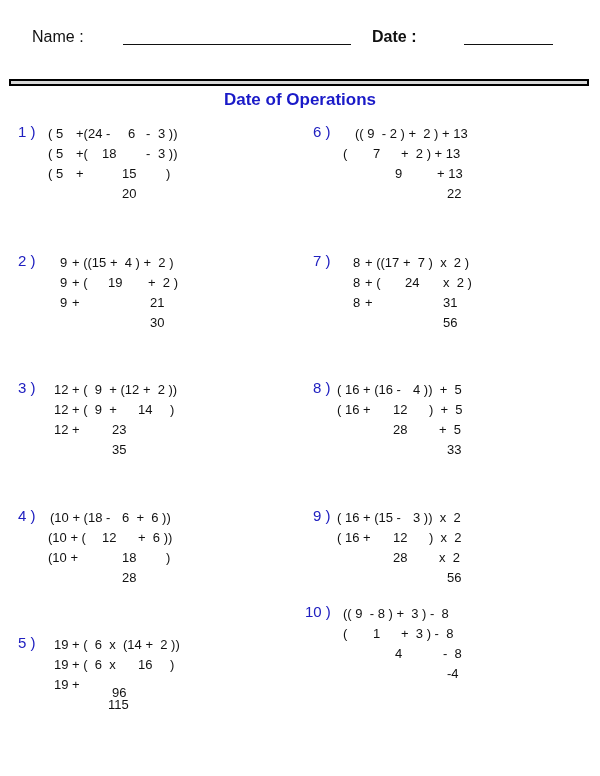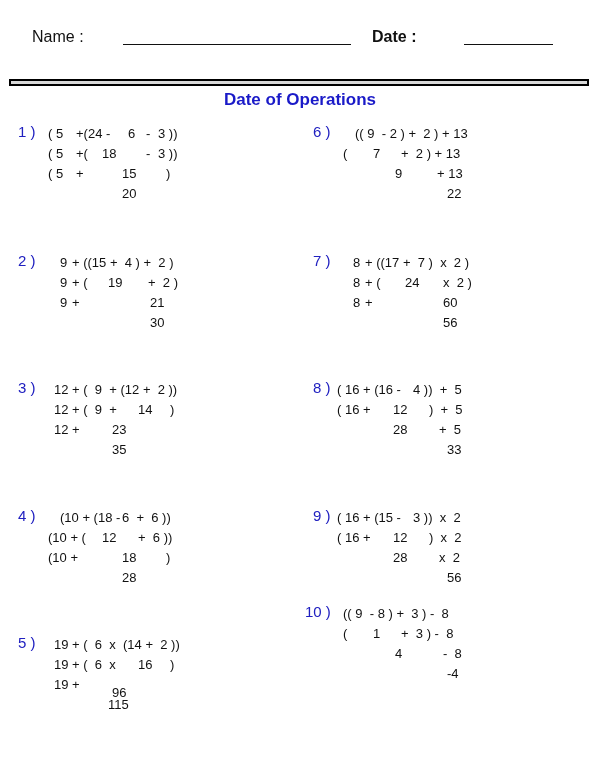--- a/index.html
+++ b/index.html
@@ -95,21 +95,21 @@
     </div>
     <div class="problem" style="left: 18px; top: 380px; width: 260px; height: 90px;">
       <span class="pnum" style="left: 0px; top: -2px;">3 )</span>
       <div class="line" style="left: 36px; top: 0px;"><span class="tok" style="left: 0px; top: 0px;">12 + (  9  + (12 +  2 ))</span></div>
       <div class="line" style="left: 36px; top: 20px;"><span class="tok" style="left: 0px; top: 0px;">12 + (  9  +</span><span class="tok" style="left: 84px; top: 0px;">14</span><span class="tok" style="left: 116px; top: 0px;">)</span></div>
       <div class="line" style="left: 36px; top: 40px;"><span class="tok" style="left: 0px; top: 0px;">12 +</span><span class="tok" style="left: 58px; top: 0px;">23</span></div>
       <div class="line" style="left: 36px; top: 60px;"><span class="tok" style="left: 58px; top: 0px;">35</span></div>
     </div>
     <div class="problem" style="left: 18px; top: 508px; width: 260px; height: 90px;">
       <span class="pnum" style="left: 0px; top: -2px;">4 )</span>
-      <div class="line" style="left: 30px; top: 0px;"><span class="tok" style="left: 12px; top: 0px;">(10 + (18 -</span><span class="tok" style="left: 74px; top: 0px;">6  +  6 ))</span></div>
+      <div class="line" style="left: 30px; top: 0px;"><span class="tok" style="left: 2px; top: 0px;">(10 + (18 -</span><span class="tok" style="left: 74px; top: 0px;">6  +  6 ))</span></div>
       <div class="line" style="left: 30px; top: 20px;"><span class="tok" style="left: 0px; top: 0px;">(10 + (</span><span class="tok" style="left: 54px; top: 0px;">12</span><span class="tok" style="left: 90px; top: 0px;">+  6 ))</span></div>
       <div class="line" style="left: 30px; top: 40px;"><span class="tok" style="left: 0px; top: 0px;">(10 +</span><span class="tok" style="left: 74px; top: 0px;">18</span><span class="tok" style="left: 118px; top: 0px;">)</span></div>
       <div class="line" style="left: 30px; top: 60px;"><span class="tok" style="left: 74px; top: 0px;">28</span></div>
     </div>
     <div class="problem" style="left: 18px; top: 635px; width: 260px; height: 90px;">
       <span class="pnum" style="left: 0px; top: -2px;">5 )</span>
       <div class="line" style="left: 36px; top: 0px;"><span class="tok" style="left: 0px; top: 0px;">19 + (  6  x  (14 +  2 ))</span></div>
       <div class="line" style="left: 36px; top: 20px;"><span class="tok" style="left: 0px; top: 0px;">19 + (  6  x</span><span class="tok" style="left: 84px; top: 0px;">16</span><span class="tok" style="left: 116px; top: 0px;">)</span></div>
       <div class="line" style="left: 36px; top: 40px;"><span class="tok" style="left: 0px; top: 0px;">19 +</span><span class="tok" style="left: 58px; top: 0px; margin-top: 8px;">96</span></div>
       <div class="line" style="left: 36px; top: 60px;"><span class="tok" style="left: 54px; top: 0px;">115</span></div>
@@ -118,21 +118,21 @@
       <span class="pnum" style="left: 0px; top: -2px;">6 )</span>
       <div class="line" style="left: 30px; top: 0px;"><span class="tok" style="left: 0px; top: 0px; margin-left: 12px;">(( 9  - 2 ) +  2 ) + 13</span></div>
       <div class="line" style="left: 30px; top: 20px;"><span class="tok" style="left: 0px; top: 0px;">(</span><span class="tok" style="left: 30px; top: 0px;">7</span><span class="tok" style="left: 58px; top: 0px;">+  2 ) + 13</span></div>
       <div class="line" style="left: 30px; top: 40px;"><span class="tok" style="left: 52px; top: 0px;">9</span><span class="tok" style="left: 94px; top: 0px;">+ 13</span></div>
       <div class="line" style="left: 30px; top: 60px;"><span class="tok" style="left: 104px; top: 0px;">22</span></div>
     </div>
     <div class="problem" style="left: 313px; top: 253px; width: 260px; height: 90px;">
       <span class="pnum" style="left: 0px; top: -2px;">7 )</span>
       <div class="line" style="left: 40px; top: 0px;"><span class="tok" style="left: 0px; top: 0px;">8</span><span class="tok" style="left: 12px; top: 0px;">+ ((17 +  7 )  x  2 )</span></div>
       <div class="line" style="left: 40px; top: 20px;"><span class="tok" style="left: 0px; top: 0px;">8</span><span class="tok" style="left: 12px; top: 0px;">+ (</span><span class="tok" style="left: 52px; top: 0px;">24</span><span class="tok" style="left: 90px; top: 0px;">x  2 )</span></div>
-      <div class="line" style="left: 40px; top: 40px;"><span class="tok" style="left: 0px; top: 0px;">8</span><span class="tok" style="left: 12px; top: 0px;">+</span><span class="tok" style="left: 90px; top: 0px;">60</span></div>
+      <div class="line" style="left: 40px; top: 40px;"><span class="tok" style="left: 0px; top: 0px;">8</span><span class="tok" style="left: 12px; top: 0px;">+</span><span class="tok" style="left: 90px; top: 0px;">31</span></div>
       <div class="line" style="left: 40px; top: 60px;"><span class="tok" style="left: 90px; top: 0px;">56</span></div>
     </div>
     <div class="problem" style="left: 313px; top: 380px; width: 260px; height: 90px;">
       <span class="pnum" style="left: 0px; top: -2px;">8 )</span>
       <div class="line" style="left: 24px; top: 0px;"><span class="tok" style="left: 0px; top: 0px;">( 16 + (16 -</span><span class="tok" style="left: 76px; top: 0px;">4 ))  +  5</span></div>
       <div class="line" style="left: 24px; top: 20px;"><span class="tok" style="left: 0px; top: 0px;">( 16 +</span><span class="tok" style="left: 56px; top: 0px;">12</span><span class="tok" style="left: 92px; top: 0px;">)  +  5</span></div>
       <div class="line" style="left: 24px; top: 40px;"><span class="tok" style="left: 56px; top: 0px;">28</span><span class="tok" style="left: 102px; top: 0px;">+  5</span></div>
       <div class="line" style="left: 24px; top: 60px;"><span class="tok" style="left: 110px; top: 0px;">33</span></div>
     </div>
     <div class="problem" style="left: 313px; top: 508px; width: 260px; height: 90px;">

